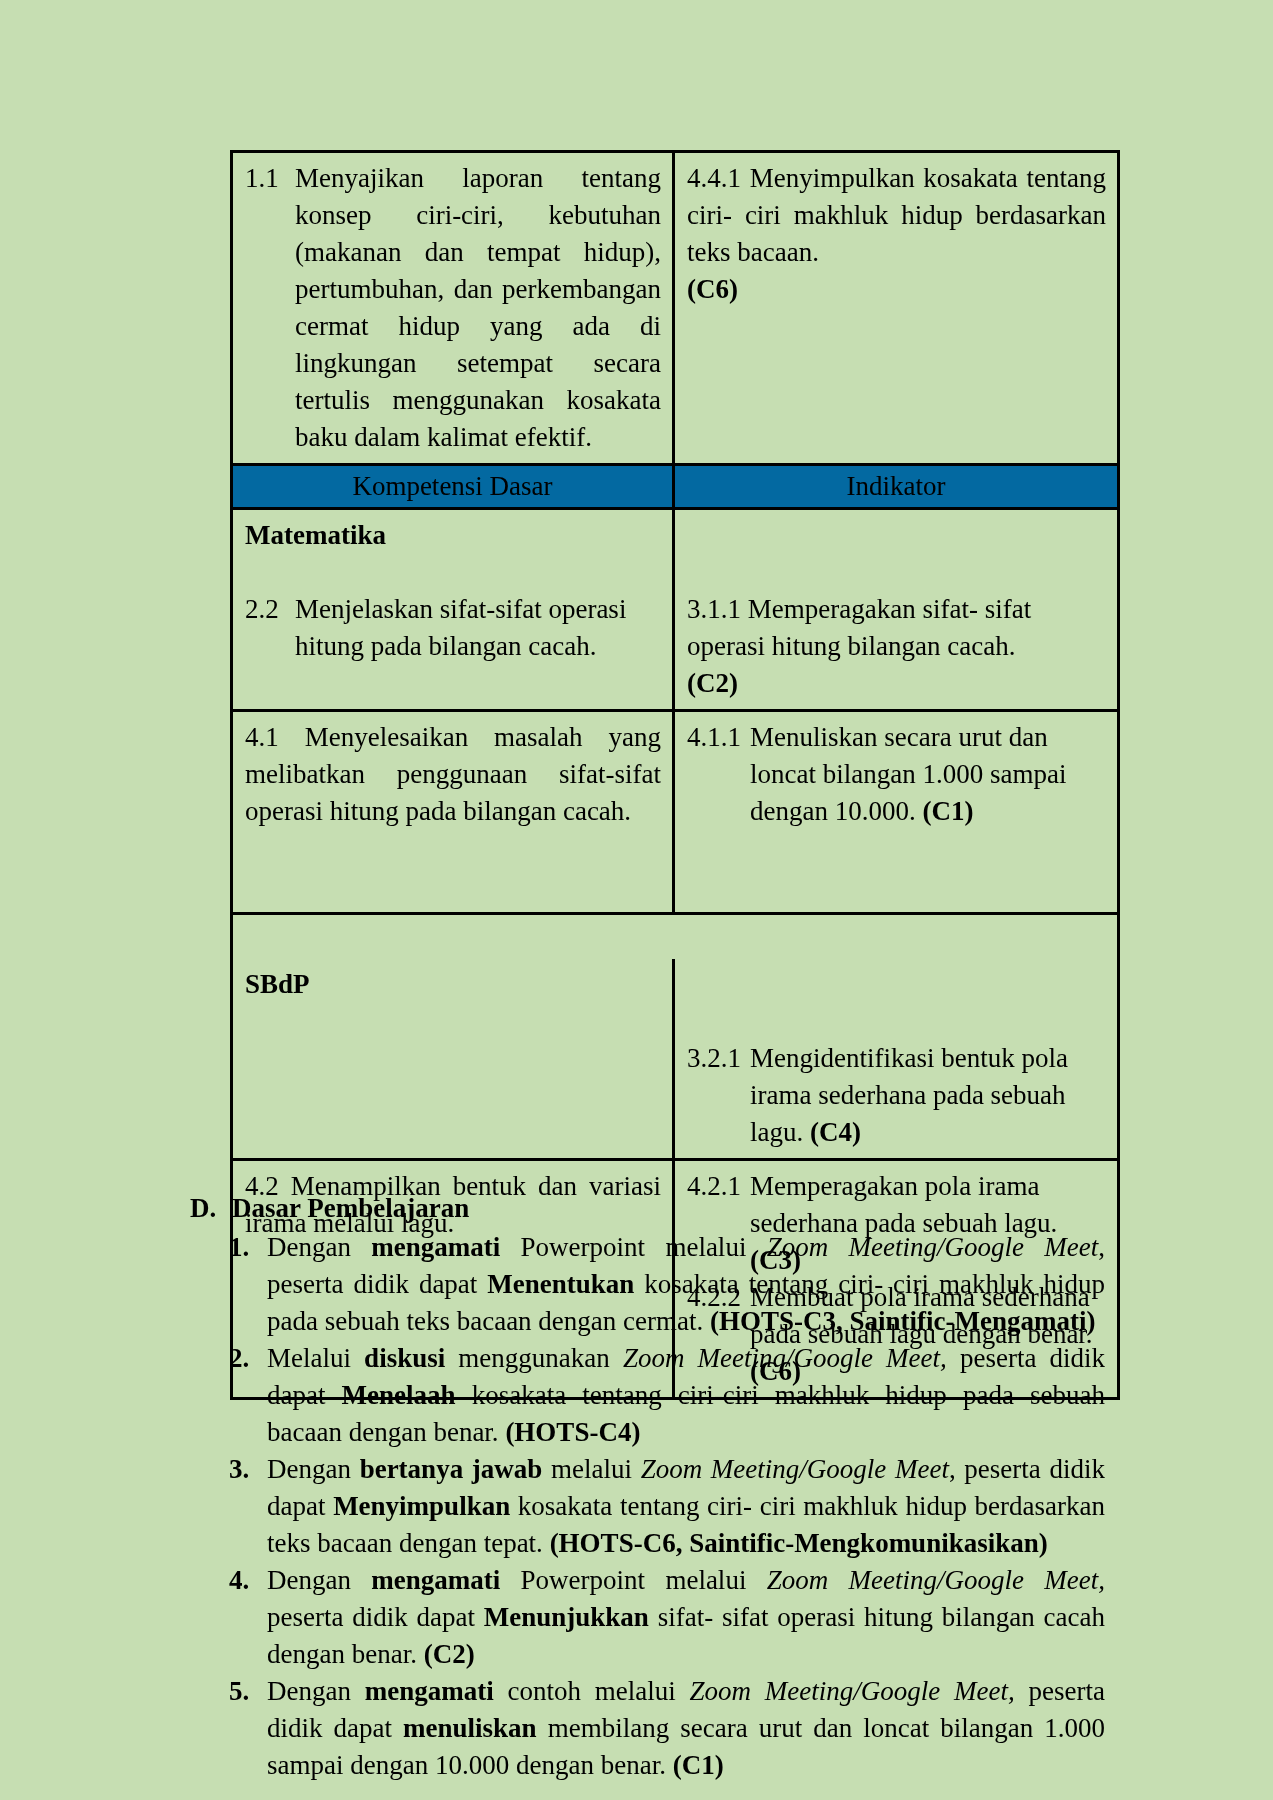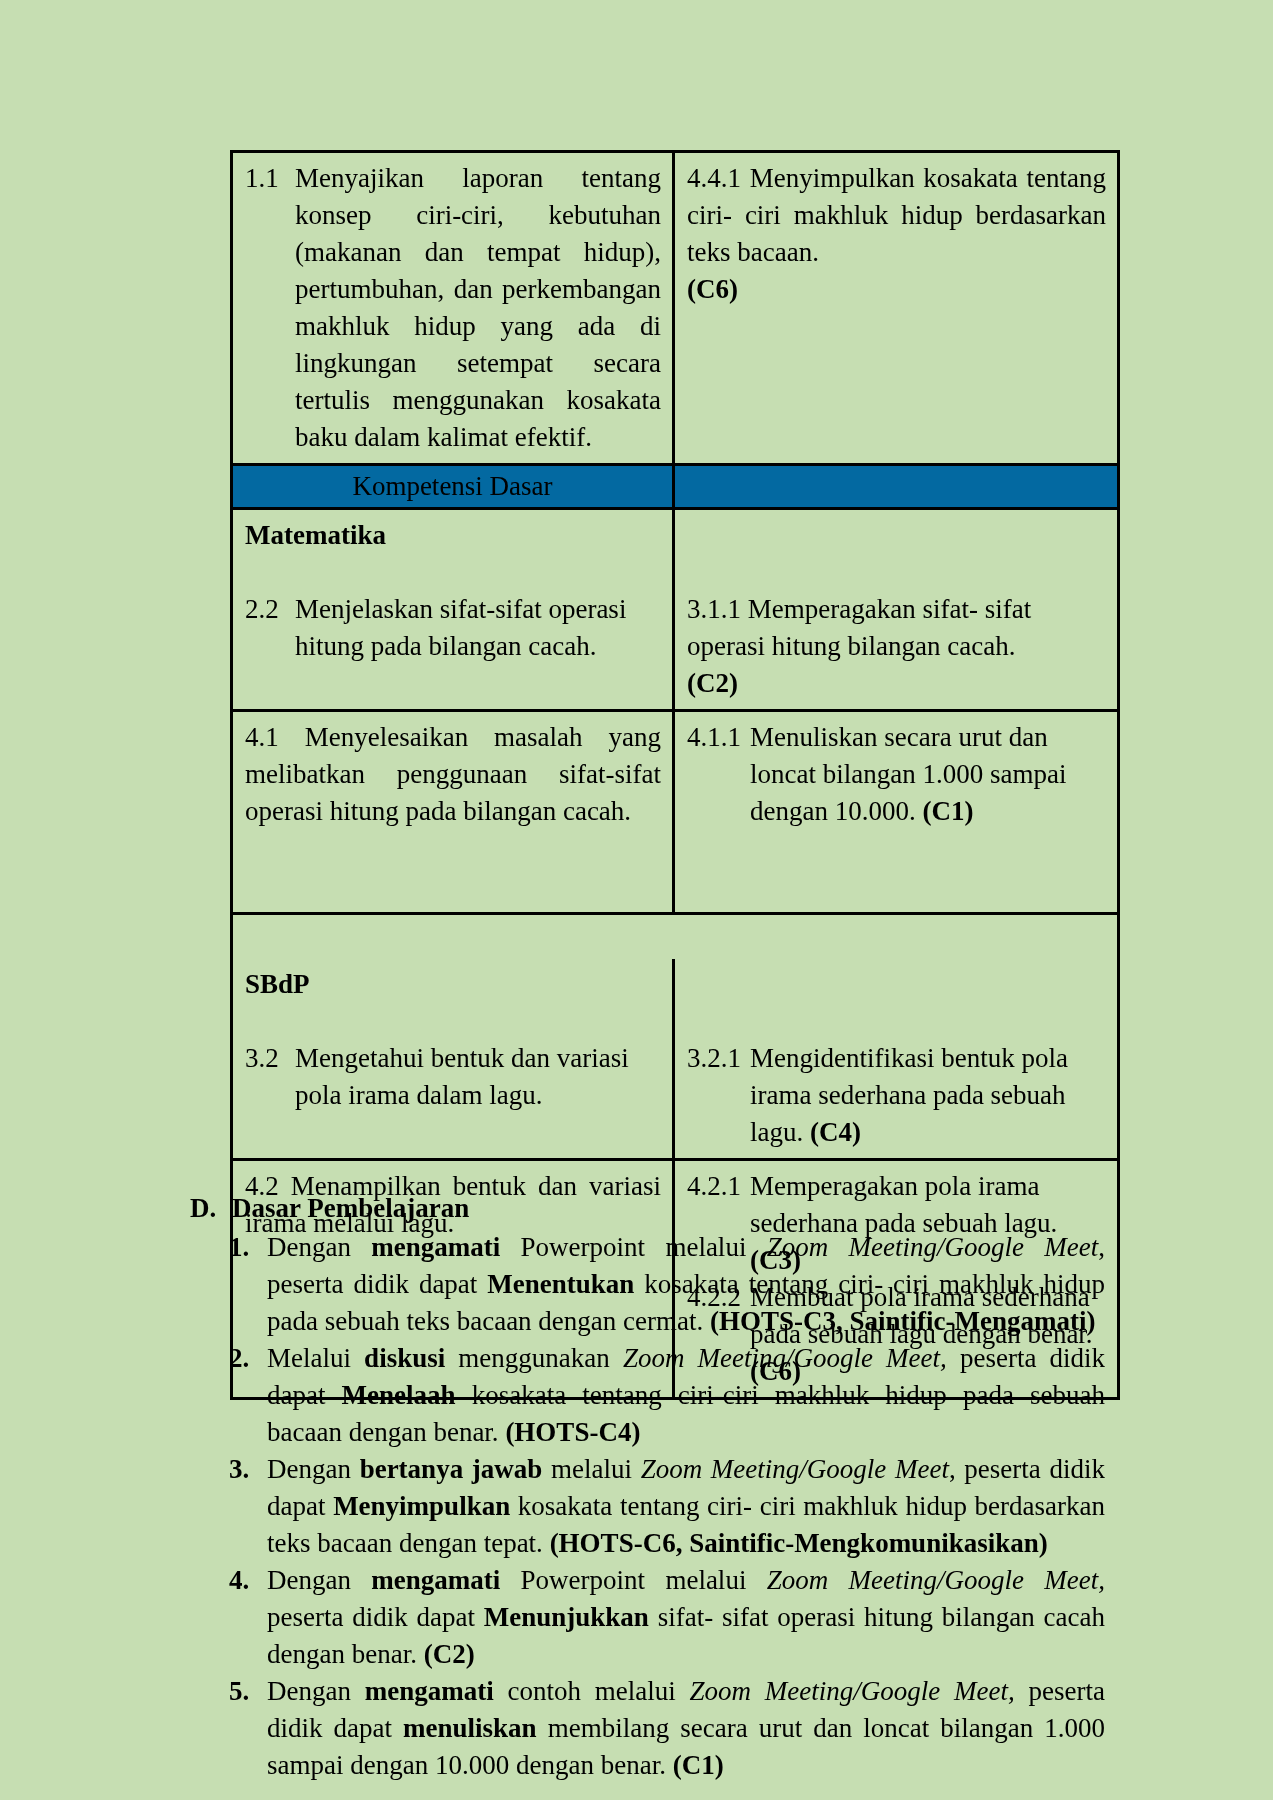--- a/index.html
+++ b/index.html
@@ -59,30 +59,31 @@
   }
   .d-item .pnum { display:inline-block; width:38px; text-indent:0; font-weight:bold; }
 </style>
 </head>
 <body>
 
 <div class="kd-table">
 
   <div class="trow r1">
     <div class="cell c-left">
-        <div class="para hang1 justify"><span class="pnum">1.1</span><span>Menyajikan laporan tentang konsep ciri-ciri, kebutuhan (makanan dan tempat hidup), pertumbuhan, dan perkembangan makhluk hidup yang ada di lingkungan setempat secara tertulis menggunakan kosakata baku dalam kalimat efektif.</span></div>
+        <div class="para hang1 justify"><span class="pnum">1.1</span><span>Menyajikan laporan tentang konsep ciri-ciri, kebutuhan (makanan dan tempat hidup), pertumbuhan, dan perkembangan cermat hidup yang ada di lingkungan setempat secara tertulis menggunakan kosakata baku dalam kalimat efektif.</span></div>
       </div>
     <div class="cell c-right">
         <div class="para justify"><span>4.4.1 Menyimpulkan kosakata tentang ciri- ciri makhluk hidup berdasarkan teks bacaan.</span></div>
         <div class="para"><span style="font-weight: bold;">(C6)</span></div>
       </div>
   </div>
 
   <div class="trow thead">
     <div class="cell c-left">Kompetensi Dasar</div>
+    <div class="cell c-right">Indikator</div>
   </div>
 
   <div class="trow r2">
     <div class="cell c-left">
         <div class="para"><span style="font-weight: bold;">Matematika</span></div>
         <div class="para spacer"></div>
         <div class="para hang1"><span class="pnum">2.2</span><span>Menjelaskan sifat-sifat operasi hitung pada bilangan cacah.</span></div>
       </div>
     <div class="cell c-right">
         <div class="para spacer"></div>
@@ -98,21 +99,20 @@
       </div>
     <div class="cell c-right">
         <div class="para hang2"><span class="pnum">4.1.1</span><span>Menuliskan secara urut dan loncat bilangan 1.000 sampai dengan 10.000. </span><span style="font-weight: bold;">(C1)</span></div>
       </div>
   </div>
 
   <div class="trow r4">
     <div class="cell c-left">
         <div class="para"><span style="font-weight: bold;">SBdP</span></div>
         <div class="para spacer"></div>
-        <div class="para hang1"><span class="pnum">3.2</span><span>Mengetahui bentuk dan variasi pola irama dalam lagu.</span></div>
       </div>
     <div class="cell c-right">
         <div class="para spacer"></div>
         <div class="para spacer"></div>
         <div class="para hang2"><span class="pnum">3.2.1</span><span>Mengidentifikasi bentuk pola irama sederhana pada sebuah lagu. </span><span style="font-weight: bold;">(C4)</span></div>
       </div>
   </div>
 
   <div class="trow r5">
     <div class="cell c-left">

